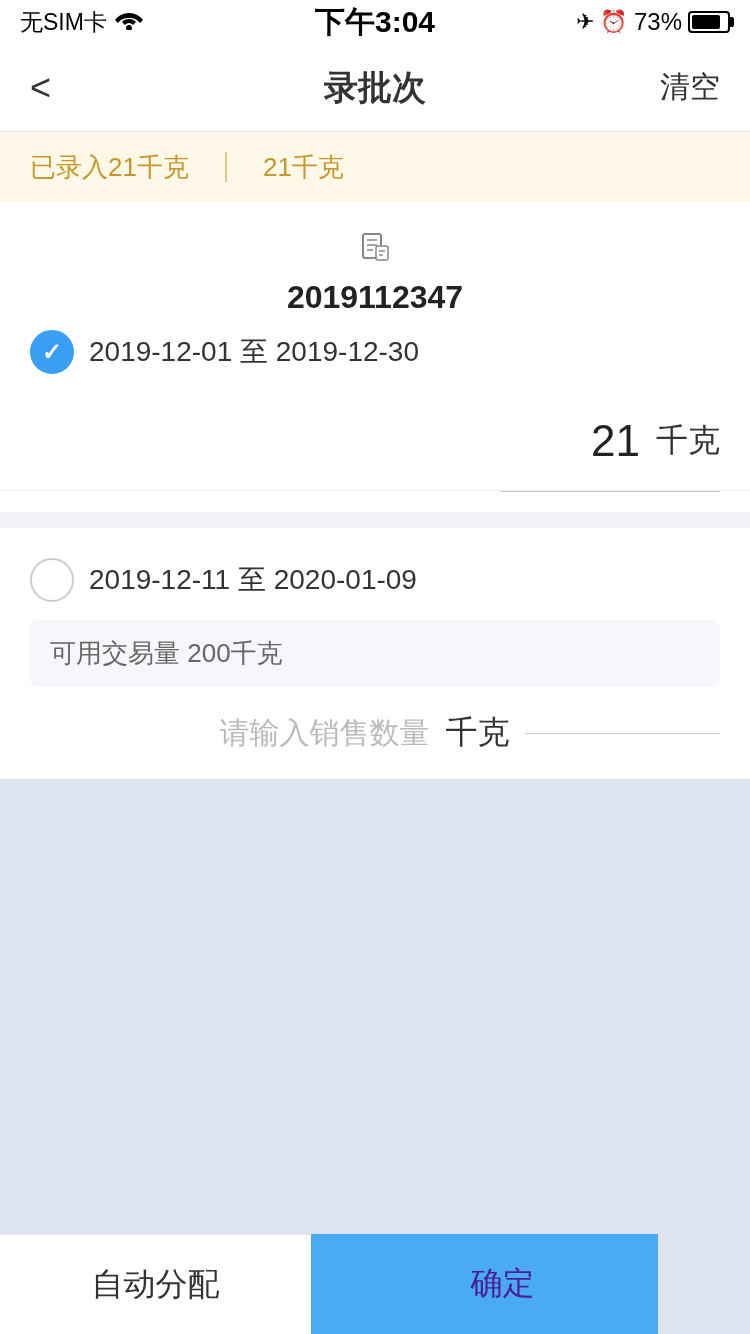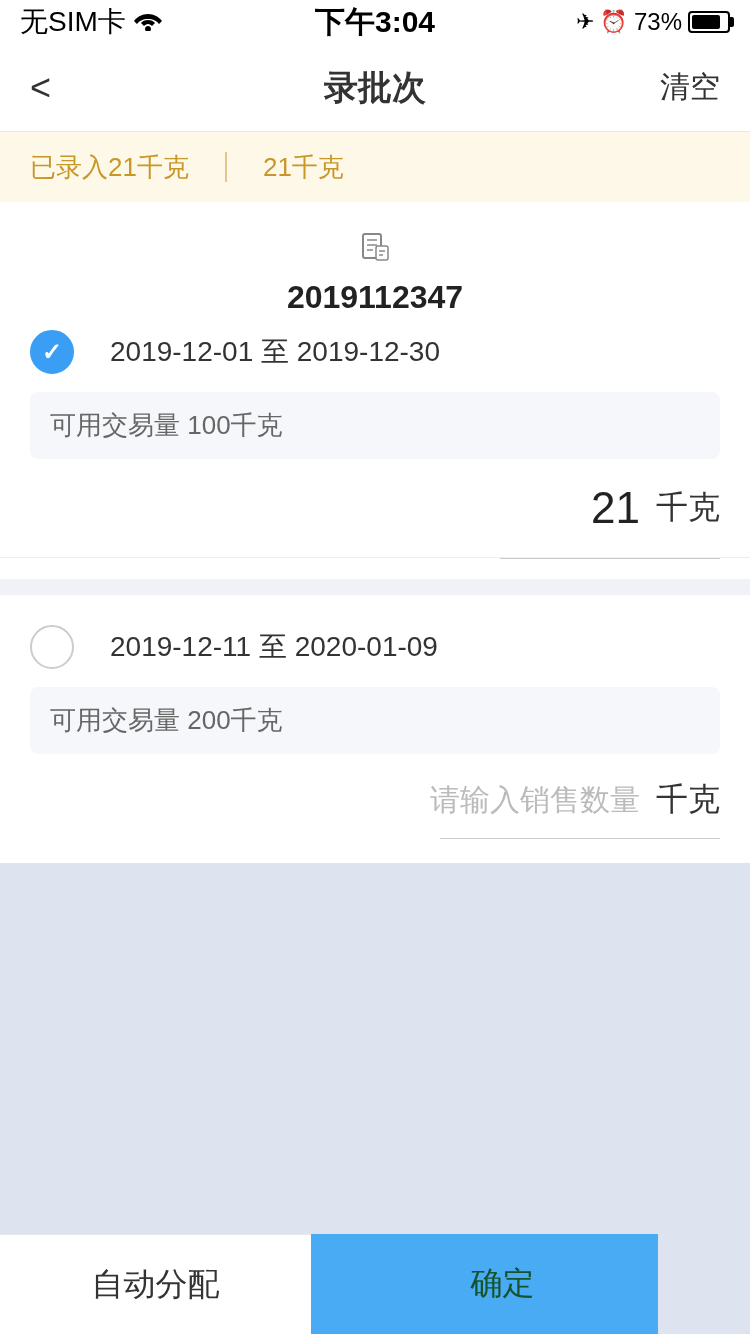--- a/index.html
+++ b/index.html
@@ -20,21 +20,21 @@
       display: flex;
       align-items: center;
       justify-content: space-between;
       padding: 0 20px;
       font-size: 28px;
     }
     .status-left {
       display: flex;
       align-items: center;
       gap: 8px;
-      font-size: 28px;
+      font-size: 23px;
       color: #000;
     }
     .status-center {
       font-size: 30px;
       font-weight: 600;
       color: #000;
       position: absolute;
       left: 50%;
       transform: translateX(-50%);
     }
@@ -147,21 +147,21 @@
     }
     .batch-id {
       font-size: 32px;
       font-weight: 600;
       color: #222;
     }
 
     .date-row {
       display: flex;
       align-items: center;
-      gap: 36px;
+      gap: 15px;
       margin-bottom: 18px;
     }
     .radio-circle {
       width: 44px;
       height: 44px;
       border-radius: 50%;
       border: 2px solid #ccc;
       background: #fff;
       display: flex;
       align-items: center;
@@ -258,21 +258,21 @@
       font-size: 32px;
       color: #333;
       cursor: pointer;
       border-top: 1px solid #e8e8e8;
     }
     .btn-confirm {
       flex: 1;
       background: #4aabf5;
       border: none;
       font-size: 32px;
-      color: #14532d;
+      color: #4c1d95;
       cursor: pointer;
       padding-left: 36px;
     }
 
     .page-wrapper {
       display: flex;
       flex-direction: column;
       min-height: 1334px;
     }
 
@@ -333,21 +333,20 @@
               <line x1="19" y1="19" x2="25" y2="19" stroke="#888" stroke-width="1.5"></line>
               <line x1="19" y1="23" x2="23" y2="23" stroke="#888" stroke-width="1.5"></line>
             </svg>
         </span>
         <span class="batch-id">2019112347</span>
       </div>
       <div class="date-row">
         <div class="radio-circle checked"></div>
         <span class="date-text">2019-12-01 至 2019-12-30</span>
       </div>
-      <div class="available-box">可用交易量 100千克</div>
     </div>
 
     <div class="quantity-row">
       <div style="position:relative; display:flex; align-items:center; justify-content:flex-end; gap:16px; width:100%;">
         <span class="quantity-value">21</span>
         <span class="quantity-unit">千克</span>
       </div>
     </div>
     <div style="background:#fff; padding-bottom:20px;">
       <div style="width:220px; height:1px; background:#ccc; margin: 0 30px 0 auto;"></div>
@@ -355,21 +354,21 @@
 
     <div class="card-section" style="margin-top:16px;">
       <div class="date-row">
         <div class="radio-circle"></div>
         <span class="date-text">2019-12-11 至 2020-01-09</span>
       </div>
       <div class="available-box">可用交易量 200千克</div>
     </div>
 
     <div class="input-row">
-      <div style="position:relative; display:flex; align-items:center; justify-content:flex-end; gap:16px; width:100%; flex-direction:column;">
+      <div style="position:relative; display:flex; align-items:center; justify-content:flex-end; gap:16px; width:100%; ">
         <div style="display:flex; align-items:center; justify-content:flex-end; gap:16px; width:100%;">
           <span class="input-placeholder">请输入销售数量</span>
           <span class="input-unit">千克</span>
         </div>
         <div style="width:280px; height:1px; background:#ccc; margin-left:auto;"></div>
       </div>
     </div>
 
     <div class="empty-area"></div>
 

